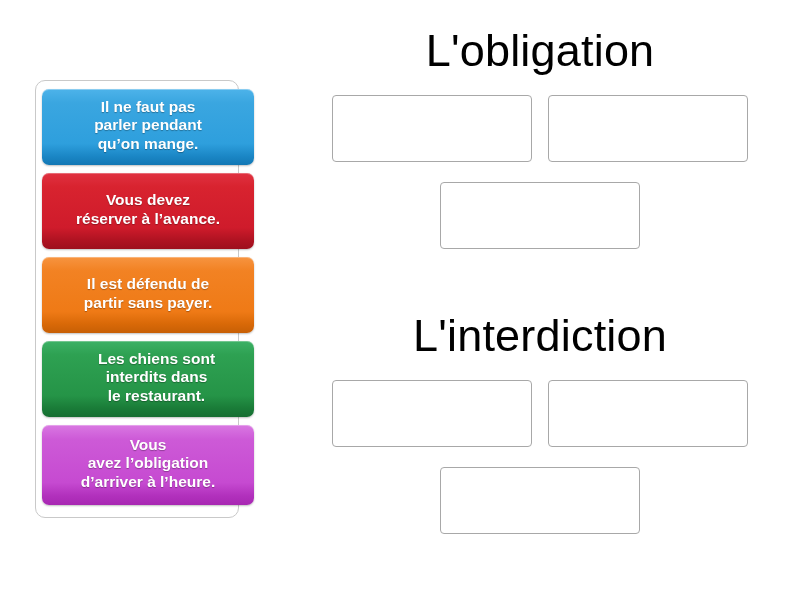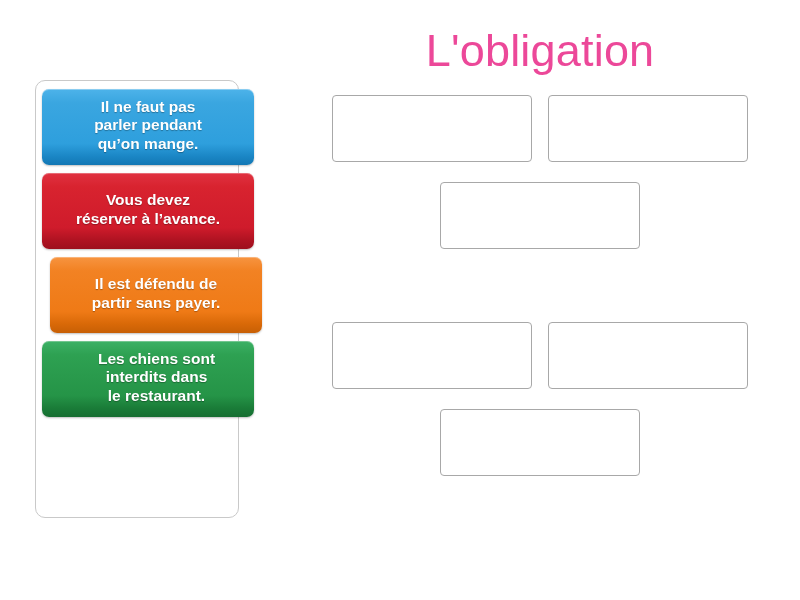--- a/index.html
+++ b/index.html
@@ -62,21 +62,20 @@
     box-shadow: inset 0 1px 0 rgba(255,255,255,0.35), 0 1px 2px rgba(0,0,0,0.25);
   }
   .card.red {
     background: linear-gradient(180deg, #e03241 0%, #d8232f 18%, #cf1b2b 72%, #b01322 88%, #9d0f1d 100%);
     box-shadow: inset 0 1px 0 rgba(255,255,255,0.28), 0 1px 2px rgba(0,0,0,0.25);
     align-items: center;
   }
   .card.orange {
     background: linear-gradient(180deg, #f79440 0%, #f28223 18%, #ef7a16 72%, #d96908 88%, #c75f05 100%);
     box-shadow: inset 0 1px 0 rgba(255,255,255,0.30), 0 1px 2px rgba(0,0,0,0.25);
-    margin-left: 8px;
   }
   .card.green {
     background: linear-gradient(180deg, #3cb166 0%, #2ea152 18%, #259447 72%, #1a7c38 88%, #166e31 100%);
     box-shadow: inset 0 1px 0 rgba(255,255,255,0.28), 0 1px 2px rgba(0,0,0,0.25);
     padding-left: 25px;
   }
   .card.purple {
     background: linear-gradient(180deg, #d978e2 0%, #cd5ad7 18%, #c64ad1 72%, #b231bd 88%, #a727b2 100%);
     box-shadow: inset 0 1px 0 rgba(255,255,255,0.30), 0 1px 2px rgba(0,0,0,0.25);
   }
@@ -87,21 +86,21 @@
     left: 300px;
     width: 480px;
   }
   #category-obligation { top: 28px; }
   #category-interdiction { top: 313px; }
 
   .category-title {
     text-align: center;
     font-size: 45px;
     font-weight: normal;
-    color: #ec4899;
+    color: #000000;
     line-height: 1;
     letter-spacing: 0.2px;
     margin: 0;
     padding: 0;
     height: 58px;
   }
 
   .dropzone-rows { position: relative; height: 160px; }
 
   .dropzone-row {
@@ -141,38 +140,44 @@
     <span class="card-text">Il est défendu de
 partir sans payer.</span>
   </div>
 
   <div class="card green h3">
     <span class="card-text">Les chiens sont
 interdits dans
 le restaurant.</span>
   </div>
 
+  <div class="card purple h3b">
+    <span class="card-text">Vous
+avez l’obligation
+d’arriver à l’heure.</span>
+  </div>
 
 </div>
 
 <div class="category" id="category-obligation">
   <div class="category-title">L'obligation</div>
 
   <div class="dropzone-rows">
     <div class="dropzone-row row-top">
       <div class="dropzone"></div>
       <div class="dropzone"></div>
     </div>
     <div class="dropzone-row row-bottom">
       <div class="dropzone"></div>
     </div>
   </div>
 </div>
 
 <div class="category" id="category-interdiction">
+  <div class="category-title">L'interdiction</div>
 
   <div class="dropzone-rows">
     <div class="dropzone-row row-top">
       <div class="dropzone"></div>
       <div class="dropzone"></div>
     </div>
     <div class="dropzone-row row-bottom">
       <div class="dropzone"></div>
     </div>
   </div>

